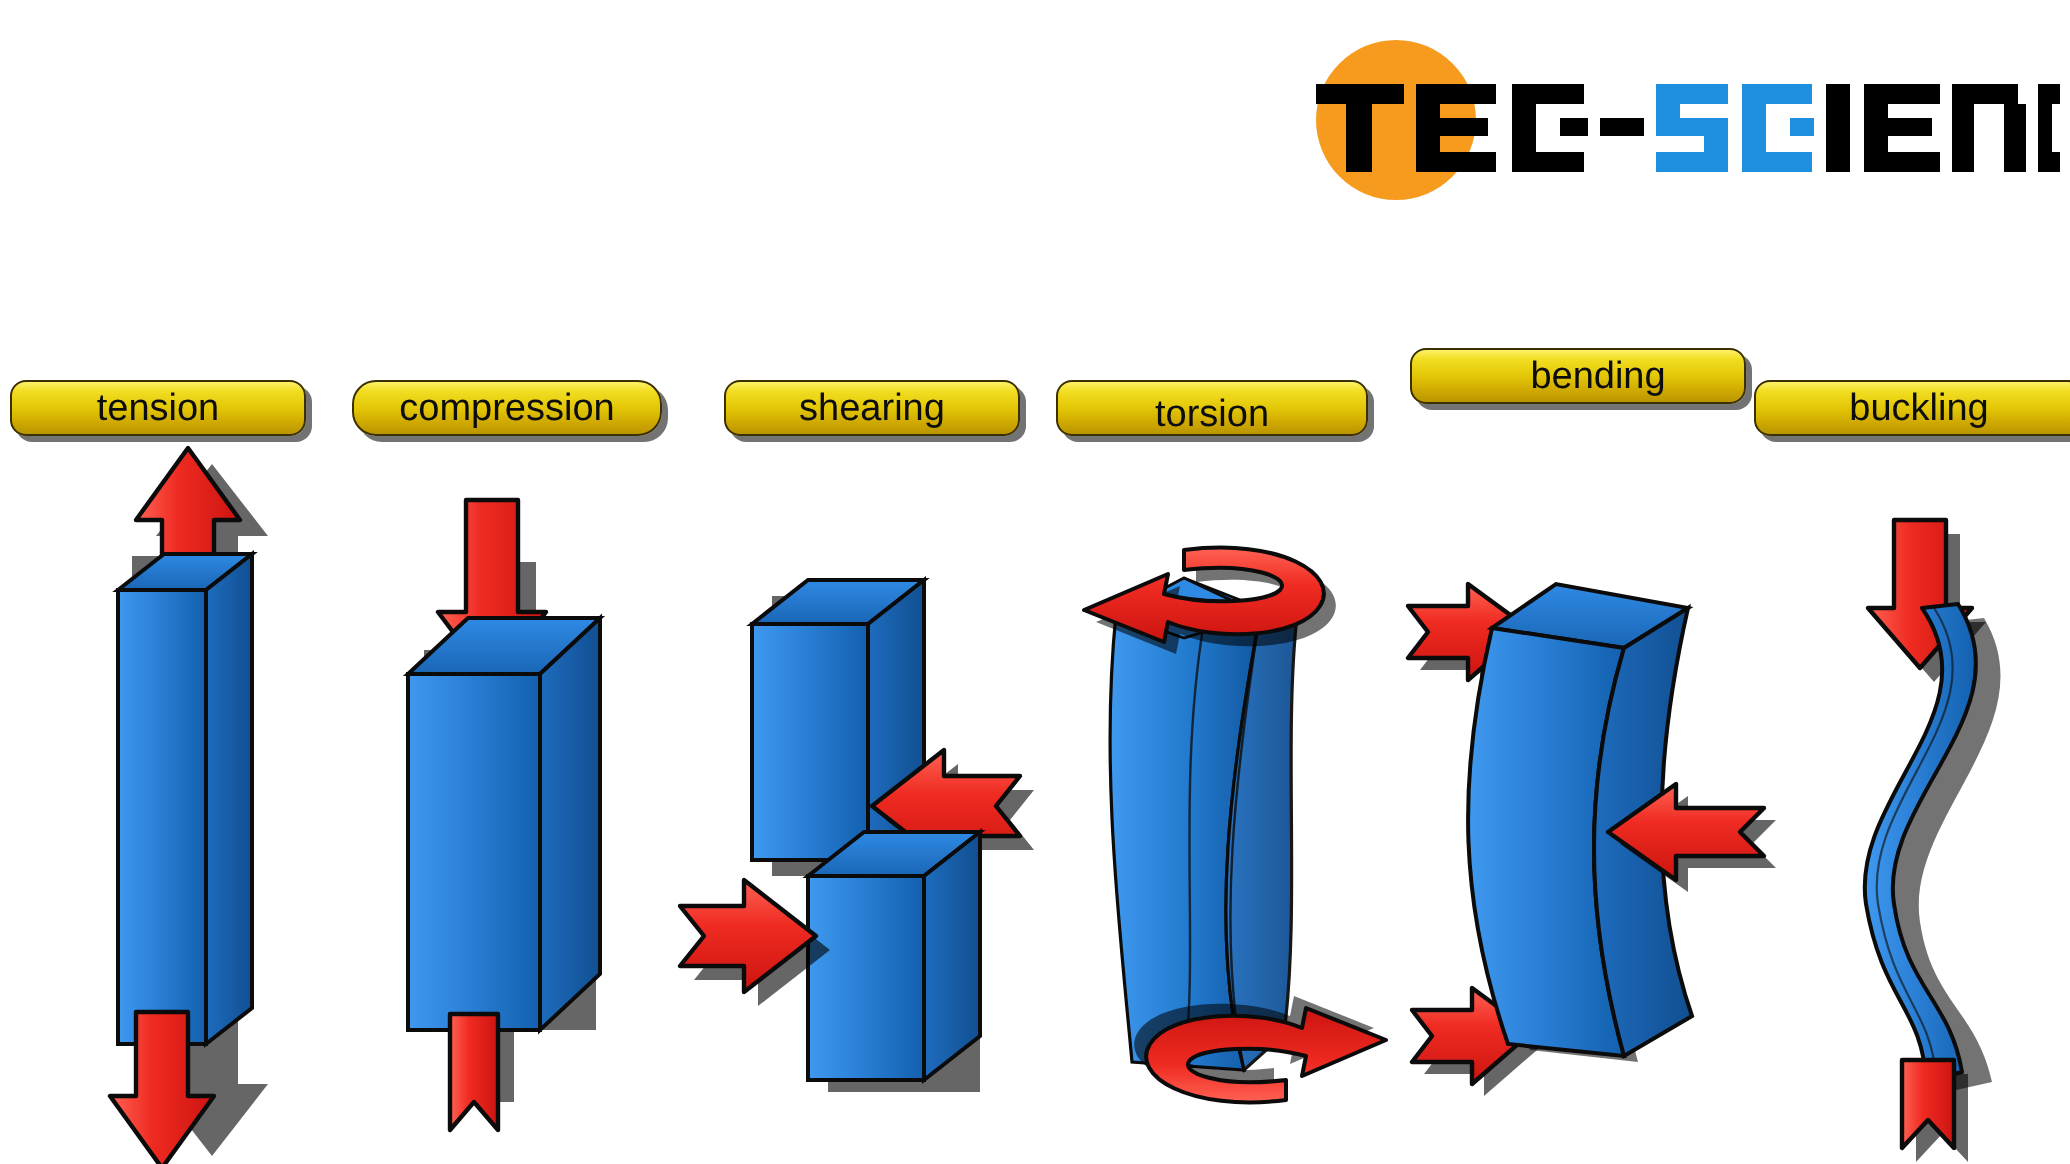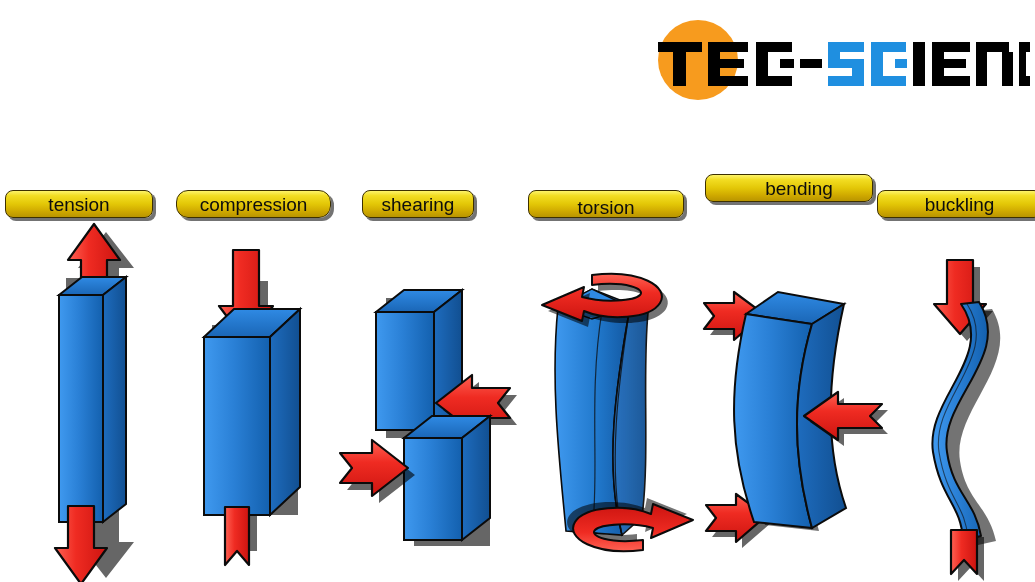--- a/index.html
+++ b/index.html
@@ -83,21 +83,21 @@
       </g>
     </svg>
   </div>
 
   <div class="plate" style="left:5px;top:190px;width:148px;">
     <span>tension</span>
   </div>
   <div class="plate" style="left:176px;top:190px;width:155px;border-radius:12px;">
     <span>compression</span>
   </div>
-  <div class="plate" style="left:362px;top:190px;width:112px;">
+  <div class="plate" style="left:362px;top:190px;width:148px;">
     <span>shearing</span>
   </div>
   <div class="plate" style="left:528px;top:190px;width:156px;align-items:flex-end;">
     <span>torsion</span>
   </div>
   <div class="plate" style="left:705px;top:174px;width:168px;padding-left:20px;">
     <span>bending</span>
   </div>
   <div class="plate" style="left:877px;top:190px;width:165px;">
     <span>buckling</span>

